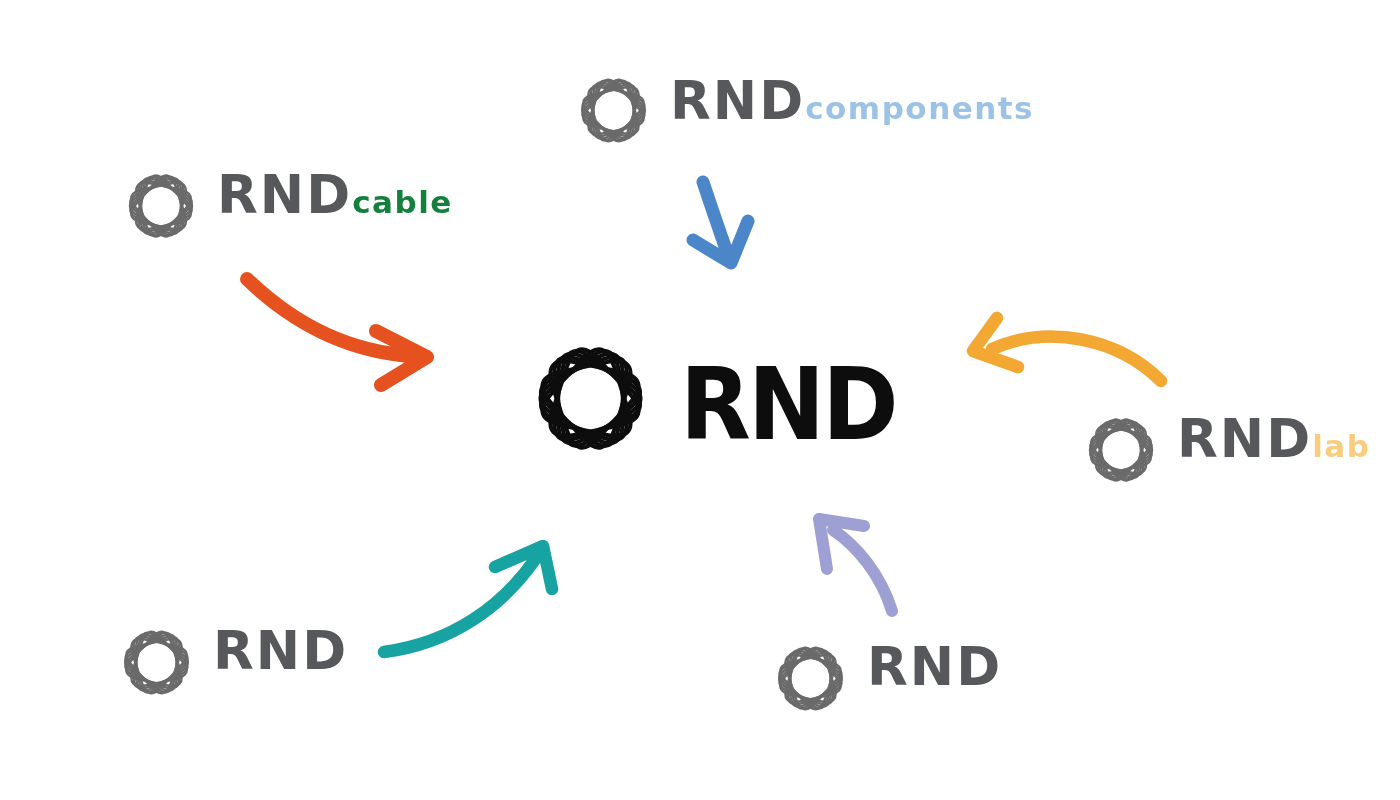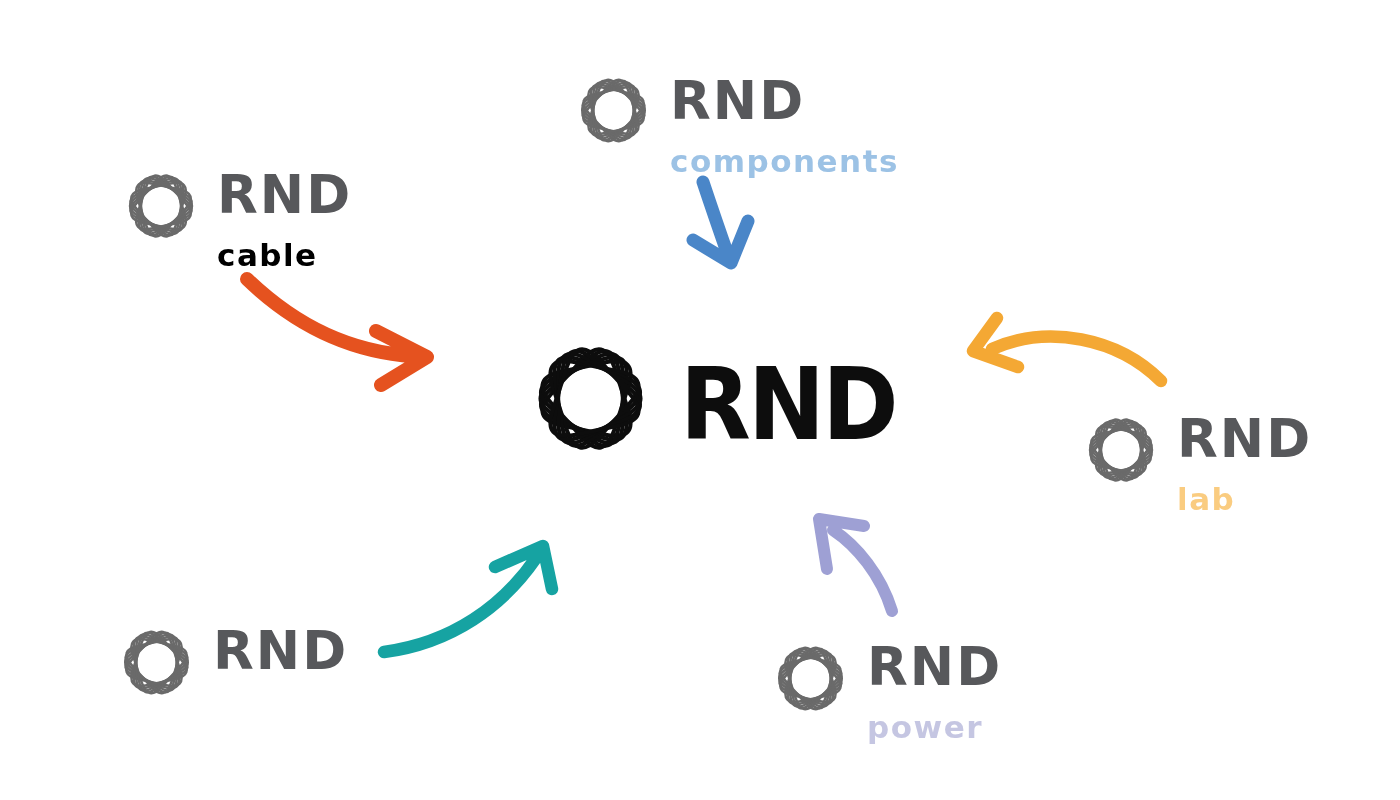--- a/index.html
+++ b/index.html
@@ -1,19 +1,19 @@
 <!DOCTYPE html>
 <html><head>
 <meta charset="utf-8">
 <style>
   html,body{margin:0;padding:0;background:#ffffff;width:1400px;height:800px;overflow:hidden;}
   #stage{position:relative;width:1400px;height:800px;background:#ffffff;font-family:"DejaVu Sans","Liberation Sans",sans-serif;}
   .brand{position:absolute;display:flex;align-items:flex-start;}
   .emblem{flex:0 0 auto;display:block;}
-  .textcol{display:flex;flex-direction:column;margin-left:8px;}
+  .textcol{display:flex;flex-direction:row;margin-left:8px;}
   .wordmark{font-weight:700;color:#57585b;font-size:53px;line-height:1.0;letter-spacing:2px;}
   .sublabel{font-weight:600;font-size:31px;line-height:1.1;letter-spacing:1.5px;margin-top:17px;}
   .center-wordmark{font-weight:700;font-size:100px;line-height:1.0;letter-spacing:-3px;transform:scaleX(0.92);transform-origin:left center;}
   .arrow-layer{position:absolute;left:0;top:0;width:1400px;height:800px;pointer-events:none;}
   .arrow-layer path{fill:none;stroke-linecap:round;stroke-linejoin:round;}
 </style>
 </head>
 <body>
 
 <div id="stage">
@@ -71,21 +71,21 @@
         <path d="M13.0 -27.5 L30.3 2.5 Q43.3 25.0 17.3 25.0 L-17.3 25.0 Q-43.3 25.0 -30.3 2.5 L-13.0 -27.5 Q0.0 -50.0 13.0 -27.5 Z" fill="none" stroke="#6a6a6a" stroke-width="3.1" stroke-linejoin="round" transform="rotate(39)"></path>
         <path d="M13.0 -27.5 L30.3 2.5 Q43.3 25.0 17.3 25.0 L-17.3 25.0 Q-43.3 25.0 -30.3 2.5 L-13.0 -27.5 Q0.0 -50.0 13.0 -27.5 Z" fill="none" stroke="#6a6a6a" stroke-width="3.1" stroke-linejoin="round" transform="rotate(48)"></path>
         <path d="M13.0 -27.5 L30.3 2.5 Q43.3 25.0 17.3 25.0 L-17.3 25.0 Q-43.3 25.0 -30.3 2.5 L-13.0 -27.5 Q0.0 -50.0 13.0 -27.5 Z" fill="none" stroke="#6a6a6a" stroke-width="3.1" stroke-linejoin="round" transform="rotate(72)"></path>
         <path d="M13.0 -27.5 L30.3 2.5 Q43.3 25.0 17.3 25.0 L-17.3 25.0 Q-43.3 25.0 -30.3 2.5 L-13.0 -27.5 Q0.0 -50.0 13.0 -27.5 Z" fill="none" stroke="#6a6a6a" stroke-width="3.1" stroke-linejoin="round" transform="rotate(81)"></path>
         <path d="M13.0 -27.5 L30.3 2.5 Q43.3 25.0 17.3 25.0 L-17.3 25.0 Q-43.3 25.0 -30.3 2.5 L-13.0 -27.5 Q0.0 -50.0 13.0 -27.5 Z" fill="none" stroke="#6a6a6a" stroke-width="3.1" stroke-linejoin="round" transform="rotate(90)"></path>
         <path d="M13.0 -27.5 L30.3 2.5 Q43.3 25.0 17.3 25.0 L-17.3 25.0 Q-43.3 25.0 -30.3 2.5 L-13.0 -27.5 Q0.0 -50.0 13.0 -27.5 Z" fill="none" stroke="#6a6a6a" stroke-width="3.1" stroke-linejoin="round" transform="rotate(99)"></path>
         <path d="M13.0 -27.5 L30.3 2.5 Q43.3 25.0 17.3 25.0 L-17.3 25.0 Q-43.3 25.0 -30.3 2.5 L-13.0 -27.5 Q0.0 -50.0 13.0 -27.5 Z" fill="none" stroke="#6a6a6a" stroke-width="3.1" stroke-linejoin="round" transform="rotate(108)"></path>
       </svg>
     <div class="textcol" style="margin-top:10px;">
       <div class="wordmark" style="color: rgb(87, 88, 91);">RND</div>
-      <div class="sublabel" style="color: #000000;">cable</div>
+      <div class="sublabel" style="color: #15803d;">cable</div>
     </div>
   </div>
 
   <div class="brand" style="left:1073px;top:402px;">
     <svg class="emblem" width="96" height="96" viewBox="-60 -60 120 120">
         <path d="M13.0 -27.5 L30.3 2.5 Q43.3 25.0 17.3 25.0 L-17.3 25.0 Q-43.3 25.0 -30.3 2.5 L-13.0 -27.5 Q0.0 -50.0 13.0 -27.5 Z" fill="none" stroke="#6a6a6a" stroke-width="3.1" stroke-linejoin="round" transform="rotate(12)"></path>
         <path d="M13.0 -27.5 L30.3 2.5 Q43.3 25.0 17.3 25.0 L-17.3 25.0 Q-43.3 25.0 -30.3 2.5 L-13.0 -27.5 Q0.0 -50.0 13.0 -27.5 Z" fill="none" stroke="#6a6a6a" stroke-width="3.1" stroke-linejoin="round" transform="rotate(21)"></path>
         <path d="M13.0 -27.5 L30.3 2.5 Q43.3 25.0 17.3 25.0 L-17.3 25.0 Q-43.3 25.0 -30.3 2.5 L-13.0 -27.5 Q0.0 -50.0 13.0 -27.5 Z" fill="none" stroke="#6a6a6a" stroke-width="3.1" stroke-linejoin="round" transform="rotate(30)"></path>
         <path d="M13.0 -27.5 L30.3 2.5 Q43.3 25.0 17.3 25.0 L-17.3 25.0 Q-43.3 25.0 -30.3 2.5 L-13.0 -27.5 Q0.0 -50.0 13.0 -27.5 Z" fill="none" stroke="#6a6a6a" stroke-width="3.1" stroke-linejoin="round" transform="rotate(39)"></path>
         <path d="M13.0 -27.5 L30.3 2.5 Q43.3 25.0 17.3 25.0 L-17.3 25.0 Q-43.3 25.0 -30.3 2.5 L-13.0 -27.5 Q0.0 -50.0 13.0 -27.5 Z" fill="none" stroke="#6a6a6a" stroke-width="3.1" stroke-linejoin="round" transform="rotate(48)"></path>
@@ -127,17 +127,16 @@
         <path d="M13.0 -27.5 L30.3 2.5 Q43.3 25.0 17.3 25.0 L-17.3 25.0 Q-43.3 25.0 -30.3 2.5 L-13.0 -27.5 Q0.0 -50.0 13.0 -27.5 Z" fill="none" stroke="#6a6a6a" stroke-width="3.1" stroke-linejoin="round" transform="rotate(39)"></path>
         <path d="M13.0 -27.5 L30.3 2.5 Q43.3 25.0 17.3 25.0 L-17.3 25.0 Q-43.3 25.0 -30.3 2.5 L-13.0 -27.5 Q0.0 -50.0 13.0 -27.5 Z" fill="none" stroke="#6a6a6a" stroke-width="3.1" stroke-linejoin="round" transform="rotate(48)"></path>
         <path d="M13.0 -27.5 L30.3 2.5 Q43.3 25.0 17.3 25.0 L-17.3 25.0 Q-43.3 25.0 -30.3 2.5 L-13.0 -27.5 Q0.0 -50.0 13.0 -27.5 Z" fill="none" stroke="#6a6a6a" stroke-width="3.1" stroke-linejoin="round" transform="rotate(72)"></path>
         <path d="M13.0 -27.5 L30.3 2.5 Q43.3 25.0 17.3 25.0 L-17.3 25.0 Q-43.3 25.0 -30.3 2.5 L-13.0 -27.5 Q0.0 -50.0 13.0 -27.5 Z" fill="none" stroke="#6a6a6a" stroke-width="3.1" stroke-linejoin="round" transform="rotate(81)"></path>
         <path d="M13.0 -27.5 L30.3 2.5 Q43.3 25.0 17.3 25.0 L-17.3 25.0 Q-43.3 25.0 -30.3 2.5 L-13.0 -27.5 Q0.0 -50.0 13.0 -27.5 Z" fill="none" stroke="#6a6a6a" stroke-width="3.1" stroke-linejoin="round" transform="rotate(90)"></path>
         <path d="M13.0 -27.5 L30.3 2.5 Q43.3 25.0 17.3 25.0 L-17.3 25.0 Q-43.3 25.0 -30.3 2.5 L-13.0 -27.5 Q0.0 -50.0 13.0 -27.5 Z" fill="none" stroke="#6a6a6a" stroke-width="3.1" stroke-linejoin="round" transform="rotate(99)"></path>
         <path d="M13.0 -27.5 L30.3 2.5 Q43.3 25.0 17.3 25.0 L-17.3 25.0 Q-43.3 25.0 -30.3 2.5 L-13.0 -27.5 Q0.0 -50.0 13.0 -27.5 Z" fill="none" stroke="#6a6a6a" stroke-width="3.1" stroke-linejoin="round" transform="rotate(108)"></path>
       </svg>
     <div class="textcol" style="margin-top:10px;">
       <div class="wordmark" style="color: rgb(87, 88, 91);">RND</div>
-      <div class="sublabel" style="color: rgb(197, 198, 226);">power</div>
     </div>
   </div>
 
 </div>
 
 </body></html>

